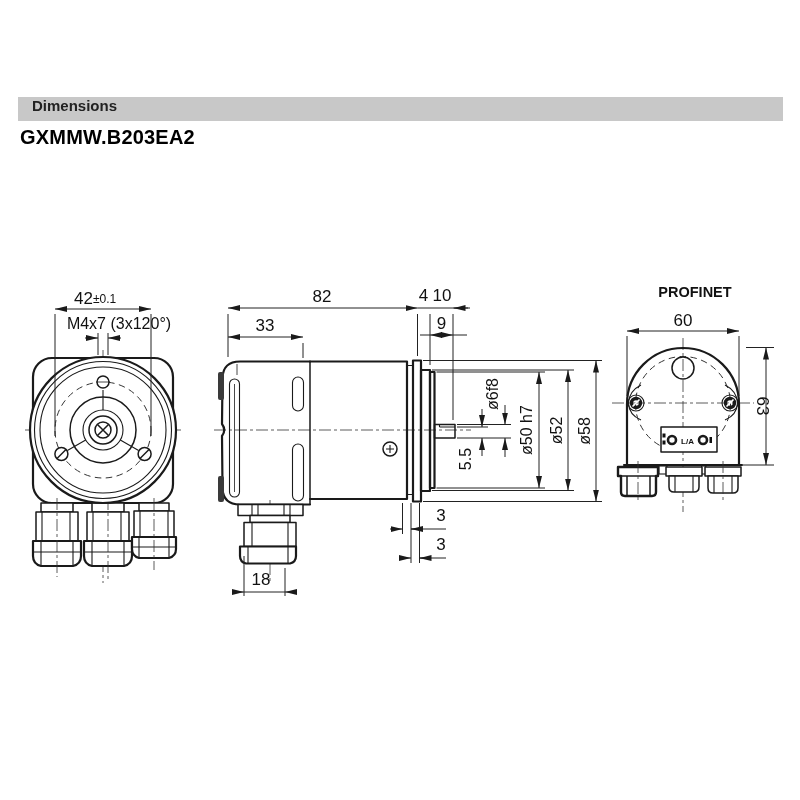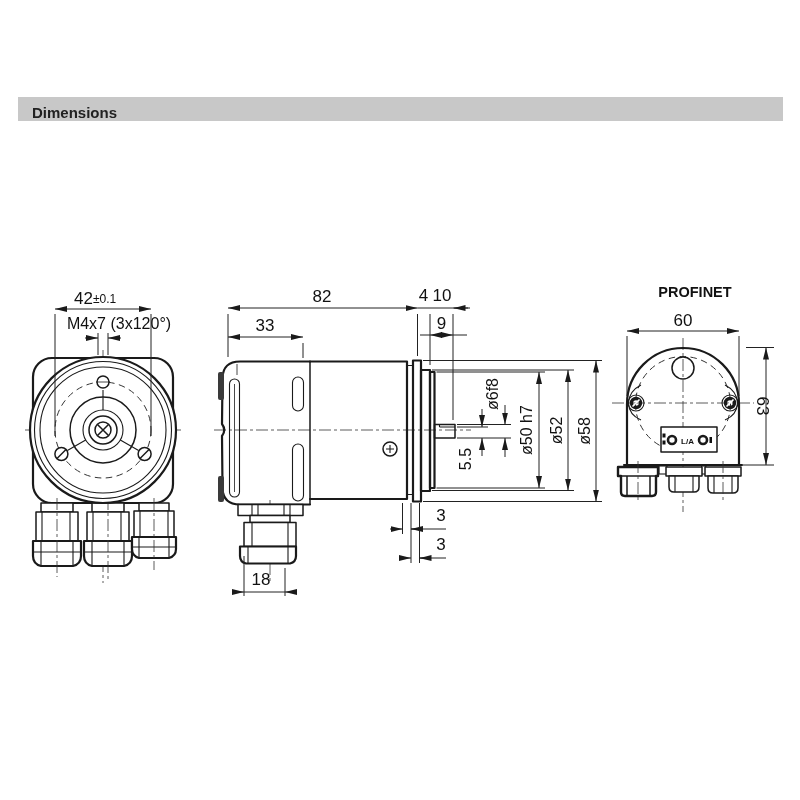--- a/index.html
+++ b/index.html
@@ -1,19 +1,19 @@
 <!DOCTYPE html>
 <html><head>
 <meta charset="utf-8">
 <style>
   html,body{margin:0;padding:0;background:#fff;width:800px;height:800px;overflow:hidden;
             font-family:"Liberation Sans",sans-serif;}
   #page{position:relative;width:800px;height:800px;background:#fff;}
   #header-bar{position:absolute;left:18px;top:97px;width:765px;height:24px;background:#c8c8c8;
-              display:flex;align-items:flex-end;box-sizing:border-box;padding-left:14px;}
+              display:flex;align-items:flex-start;box-sizing:border-box;padding-left:14px;}
   #header-bar .hlabel{font-size:15px;font-weight:bold;color:#222;}
   #page-title{position:absolute;left:20px;top:126px;font-size:20px;font-weight:bold;color:#000;
               letter-spacing:0.2px;}
   svg{position:absolute;left:0;top:0;}
   svg text{fill:#111;font-family:"Liberation Sans",sans-serif;font-size:17px;}
   .t16{font-size:16px;}
   .t12{font-size:12px;}
   .t8{font-size:8px;font-weight:bold;}
   .tb{font-weight:bold;font-size:14.5px;}
   .o2{fill:none;stroke:#1a1a1a;stroke-width:2.2;stroke-linejoin:round;stroke-linecap:round;}
@@ -32,20 +32,21 @@
 </style>
 </head>
 <body>
 
 <div id="page">
 
   <div id="header-bar">
     <span class="hlabel">Dimensions</span>
   </div>
 
+  <div id="page-title">GXMMW.B203EA2</div>
 
   <svg width="800" height="800" viewBox="0 0 800 800">
     <defs>
       <marker id="arr" markerWidth="12" markerHeight="6" refX="12" refY="3" orient="auto-start-reverse" markerUnits="userSpaceOnUse">
         <path d="M0,0 L12,3 L0,6 Z" fill="#1a1a1a"></path>
       </marker>
     </defs>
 
     <g>
 

